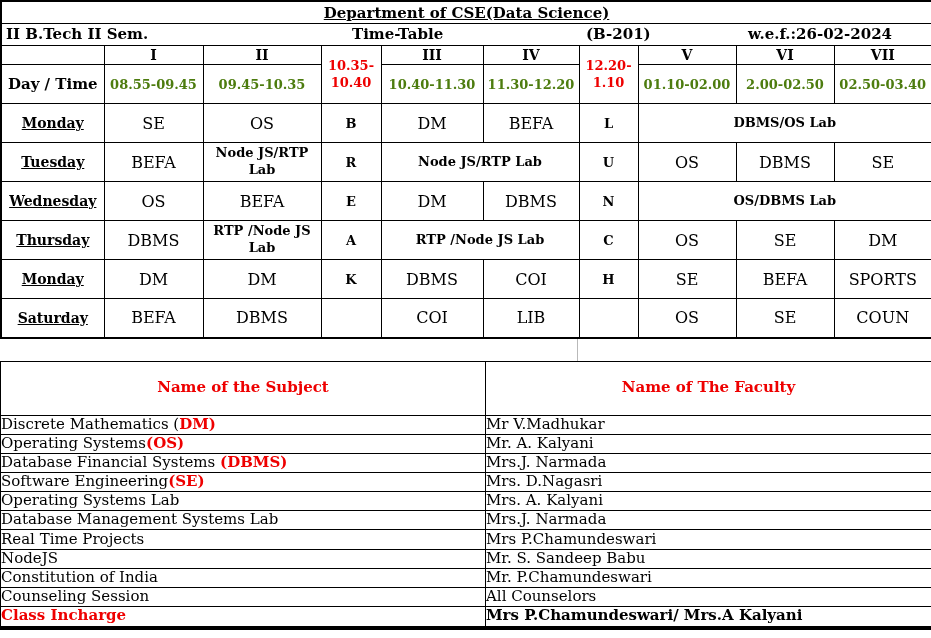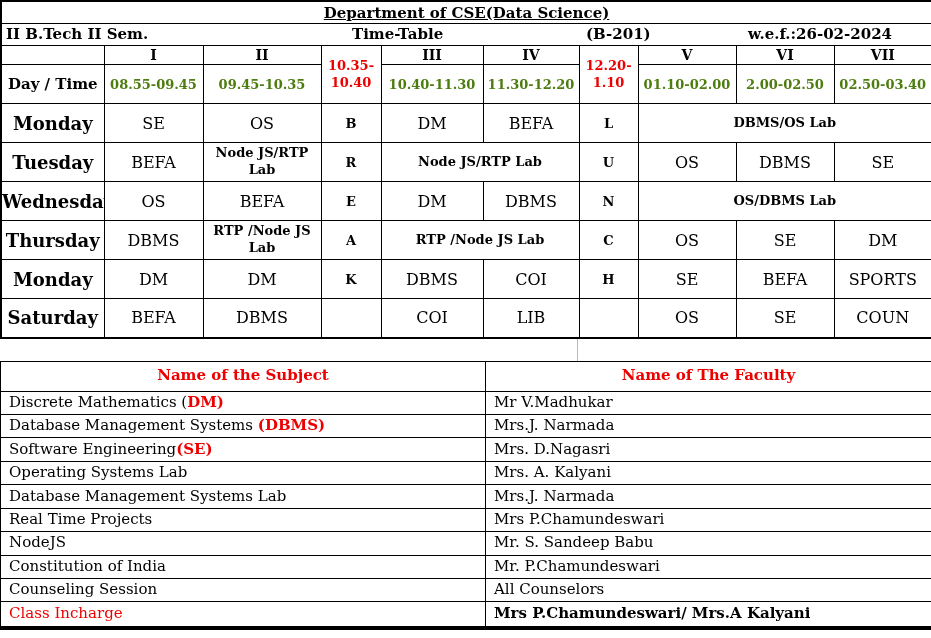--- a/index.html
+++ b/index.html
@@ -21,35 +21,35 @@
   .pos-year{left:463px;margin-top:32px;}
   .pos-room{left:584px;}
   .pos-wef{left:746px;}
   .tt .r-num{height:19px;}
   .tt .r-time{height:39px;}
   .tt .r-day{height:39px;}
   .num{font-weight:bold;font-size:14px;}
   .time{font-weight:bold;font-size:13px;color:#4d7c0f;}
   .breakcell{font-weight:bold;font-size:13px;color:#ee0000;line-height:1.25;padding:0 4px;}
   .daytime{font-weight:bold;font-size:15px;}
-  .daylbl{font-weight:bold;font-size:18px;}
+  .daylbl{font-weight:bold;font-size:14px;text-decoration:underline;}
   .cell{font-size:16px;}
   .letter{font-weight:bold;font-size:13px;}
   .lab{font-weight:bold;font-size:13px;line-height:1.3;padding:0 8px;}
 
   
   .gap{width:931px;height:22px;position:relative;}
   .gap .stub{position:absolute;left:577px;top:0;width:1px;height:22px;background:#b9b9b9;}
 
   
   .subj{width:931px;height:269px;table-layout:fixed;border:1px solid #000;border-bottom:4px solid #000;}
-  .subj td{border:1px solid #000;vertical-align:middle;padding:0 0 0 8px;font-size:15px;line-height:1.05;overflow:hidden;white-space:nowrap;}
-  .subj .hdr{height:21px;text-align:center;font-weight:bold;color:#ee0000;padding:4px;}
+  .subj td{border:1px solid #000;vertical-align:middle;padding:0 0 0 0;font-size:15px;line-height:1.05;overflow:hidden;white-space:nowrap;}
+  .subj .hdr{height:21px;text-align:center;font-weight:bold;color:#ee0000;padding:16px;}
   .red-abbr{color:#ee0000;font-weight:bold;}
-  .incharge-name{color:#ee0000;font-weight:normal;text-align:center;}
+  .incharge-name{color:#ee0000;font-weight:bold;text-align:center;}
   .bold{font-weight:bold;}
 </style>
 </head>
 <body>
 
 <div class="page">
 
   <table class="tt">
     <colgroup>
       <col style="width:103px">
@@ -193,21 +193,25 @@
         <tr>
       <td class="hdr">Name of the Subject</td>
       <td class="hdr">Name of The Faculty</td>
     </tr>
 
     <tr>
       <td><span>Discrete Mathematics (</span><span class="red-abbr">DM)</span></td>
       <td>Mr V.Madhukar</td>
     </tr>
     <tr>
-      <td><span>Database Management Systems </span><span class="red-abbr">(DBMS)</span></td>
+      <td><span>Operating Systems</span><span class="red-abbr">(OS)</span></td>
+      <td>Mr. A. Kalyani</td>
+    </tr>
+    <tr>
+      <td><span>Database Financial Systems </span><span class="red-abbr">(DBMS)</span></td>
       <td>Mrs.J. Narmada</td>
     </tr>
     <tr>
       <td><span>Software Engineering</span><span class="red-abbr">(SE)</span></td>
       <td>Mrs. D.Nagasri</td>
     </tr>
     <tr>
       <td><span>Operating Systems Lab</span></td>
       <td>Mrs. A. Kalyani</td>
     </tr>

